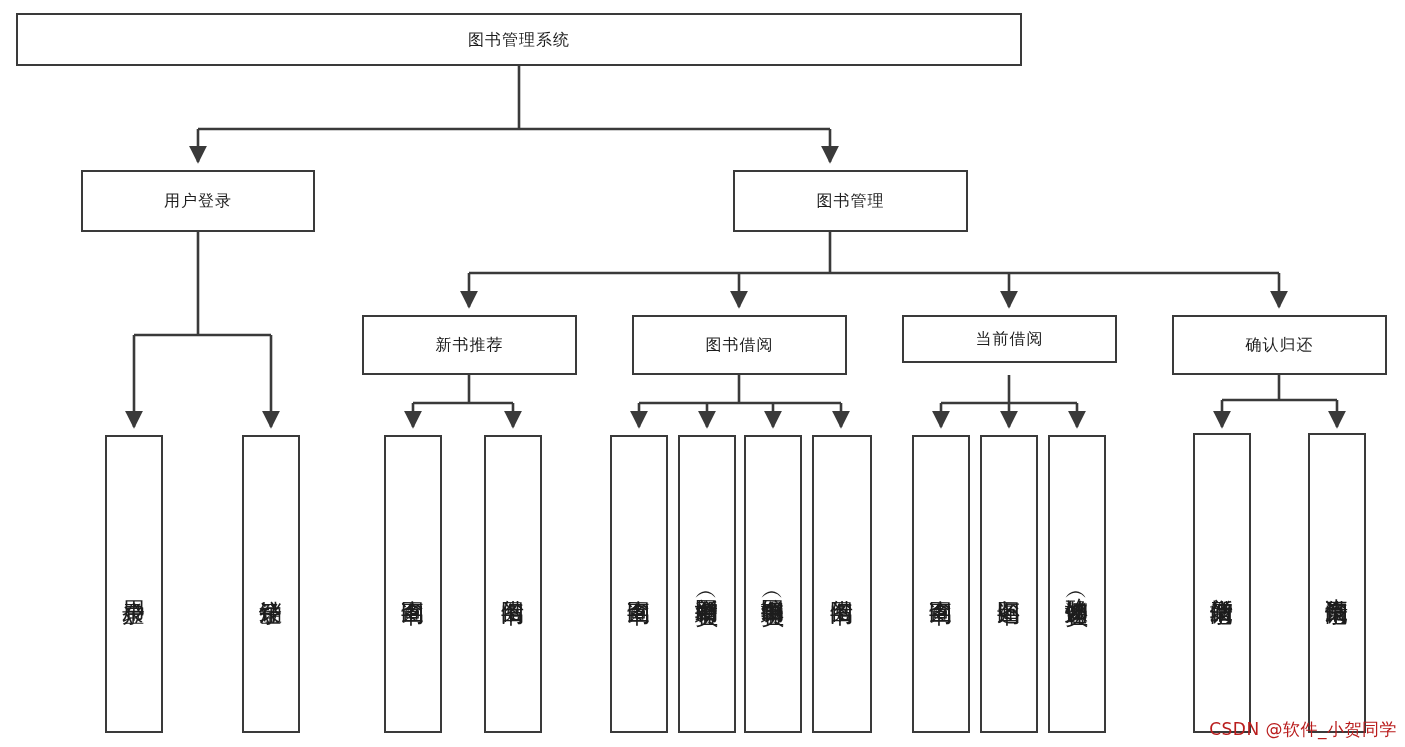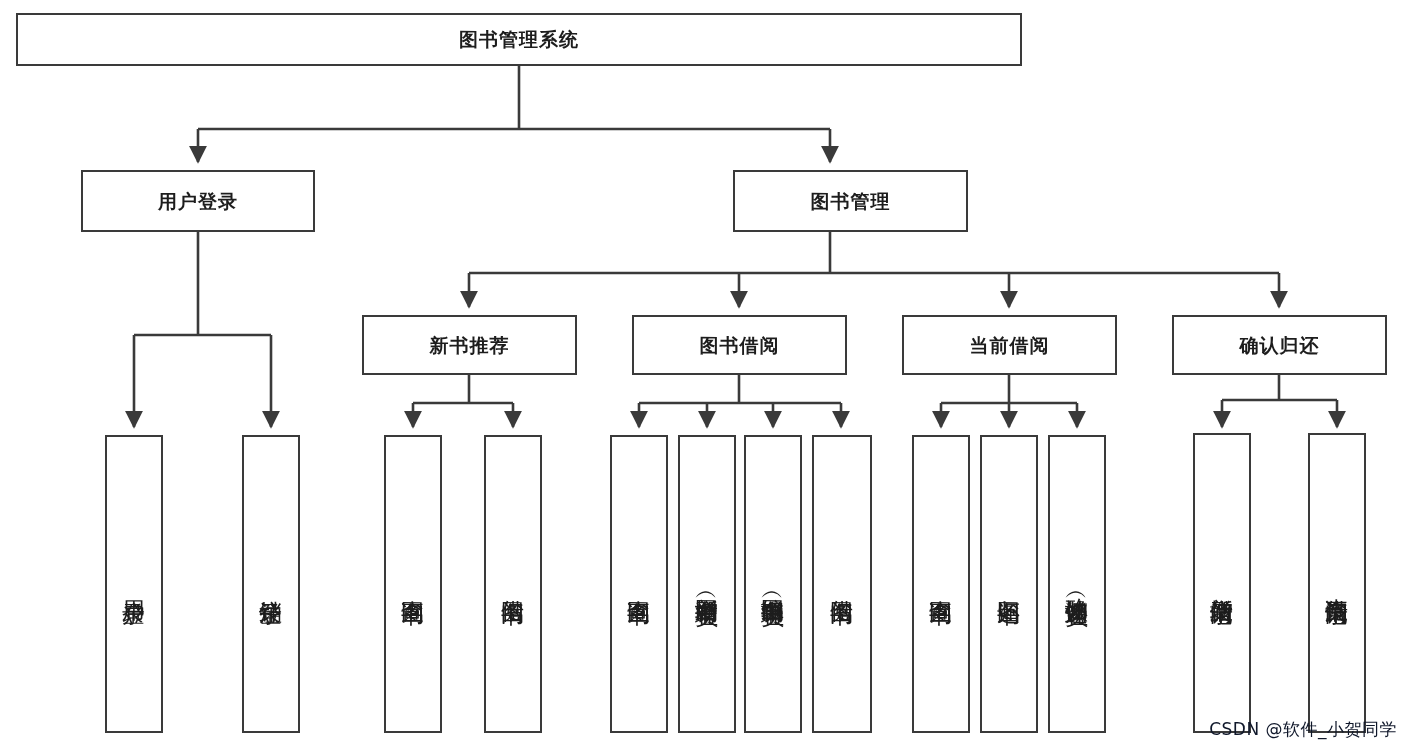--- a/index.html
+++ b/index.html
@@ -30,25 +30,24 @@
     position: absolute;
     box-sizing: border-box;
     background: #ffffff;
     border: 2px solid #3a3a3a;
     display: flex;
     align-items: center;
     justify-content: center;
     color: #1d1d1d;
   }
   .node-h {
-    font-size: 19px;
+    font-size: 16px;
     line-height: 1.1;
     letter-spacing: 1px;
     white-space: nowrap;
-    font-weight: bold;
   }
   .node-v {
     font-size: 23px;
     line-height: 1.22;
     letter-spacing: 1px;
     writing-mode: vertical-rl;
     text-orientation: upright;
     align-items: center;
     justify-content: center;
     text-align: center;
@@ -57,21 +56,21 @@
     writing-mode: vertical-rl;
     text-orientation: upright;
     display: block;
     max-height: 100%;
   }
   #watermark {
     position: absolute;
     right: 8px;
     bottom: 6px;
     font-size: 17px;
-    color: #0f172a;
+    color: #b91c1c;
     white-space: nowrap;
     letter-spacing: 0.5px;
     pointer-events: none;
   }
 </style>
 </head>
 <body>
 
 <div id="diagram-root">
 
@@ -135,21 +134,21 @@
   <div class="node node-h" style="left:711px; top:170px; width:235px; height:62px;margin-left:22px;">
     <span>图书管理</span>
   </div>
 
   <div class="node node-h" style="left:362px; top:315px; width:215px; height:60px;">
     <span>新书推荐</span>
   </div>
   <div class="node node-h" style="left:632px; top:315px; width:215px; height:60px;">
     <span>图书借阅</span>
   </div>
-  <div class="node node-h" style="left:902px; top:315px; width:215px; height:60px;">
+  <div class="node node-h" style="left:902px; top:315px; width:215px; height:48px;">
     <span>当前借阅</span>
   </div>
   <div class="node node-h" style="left:1172px; top:315px; width:215px; height:60px;">
     <span>确认归还</span>
   </div>
 
   <div class="node node-v" style="left:105px; top:435px; width:58px; height:298px;">
     <span class="vtext">用户登录</span>
   </div>
   <div class="node node-v" style="left:242px; top:435px; width:58px; height:298px;">

